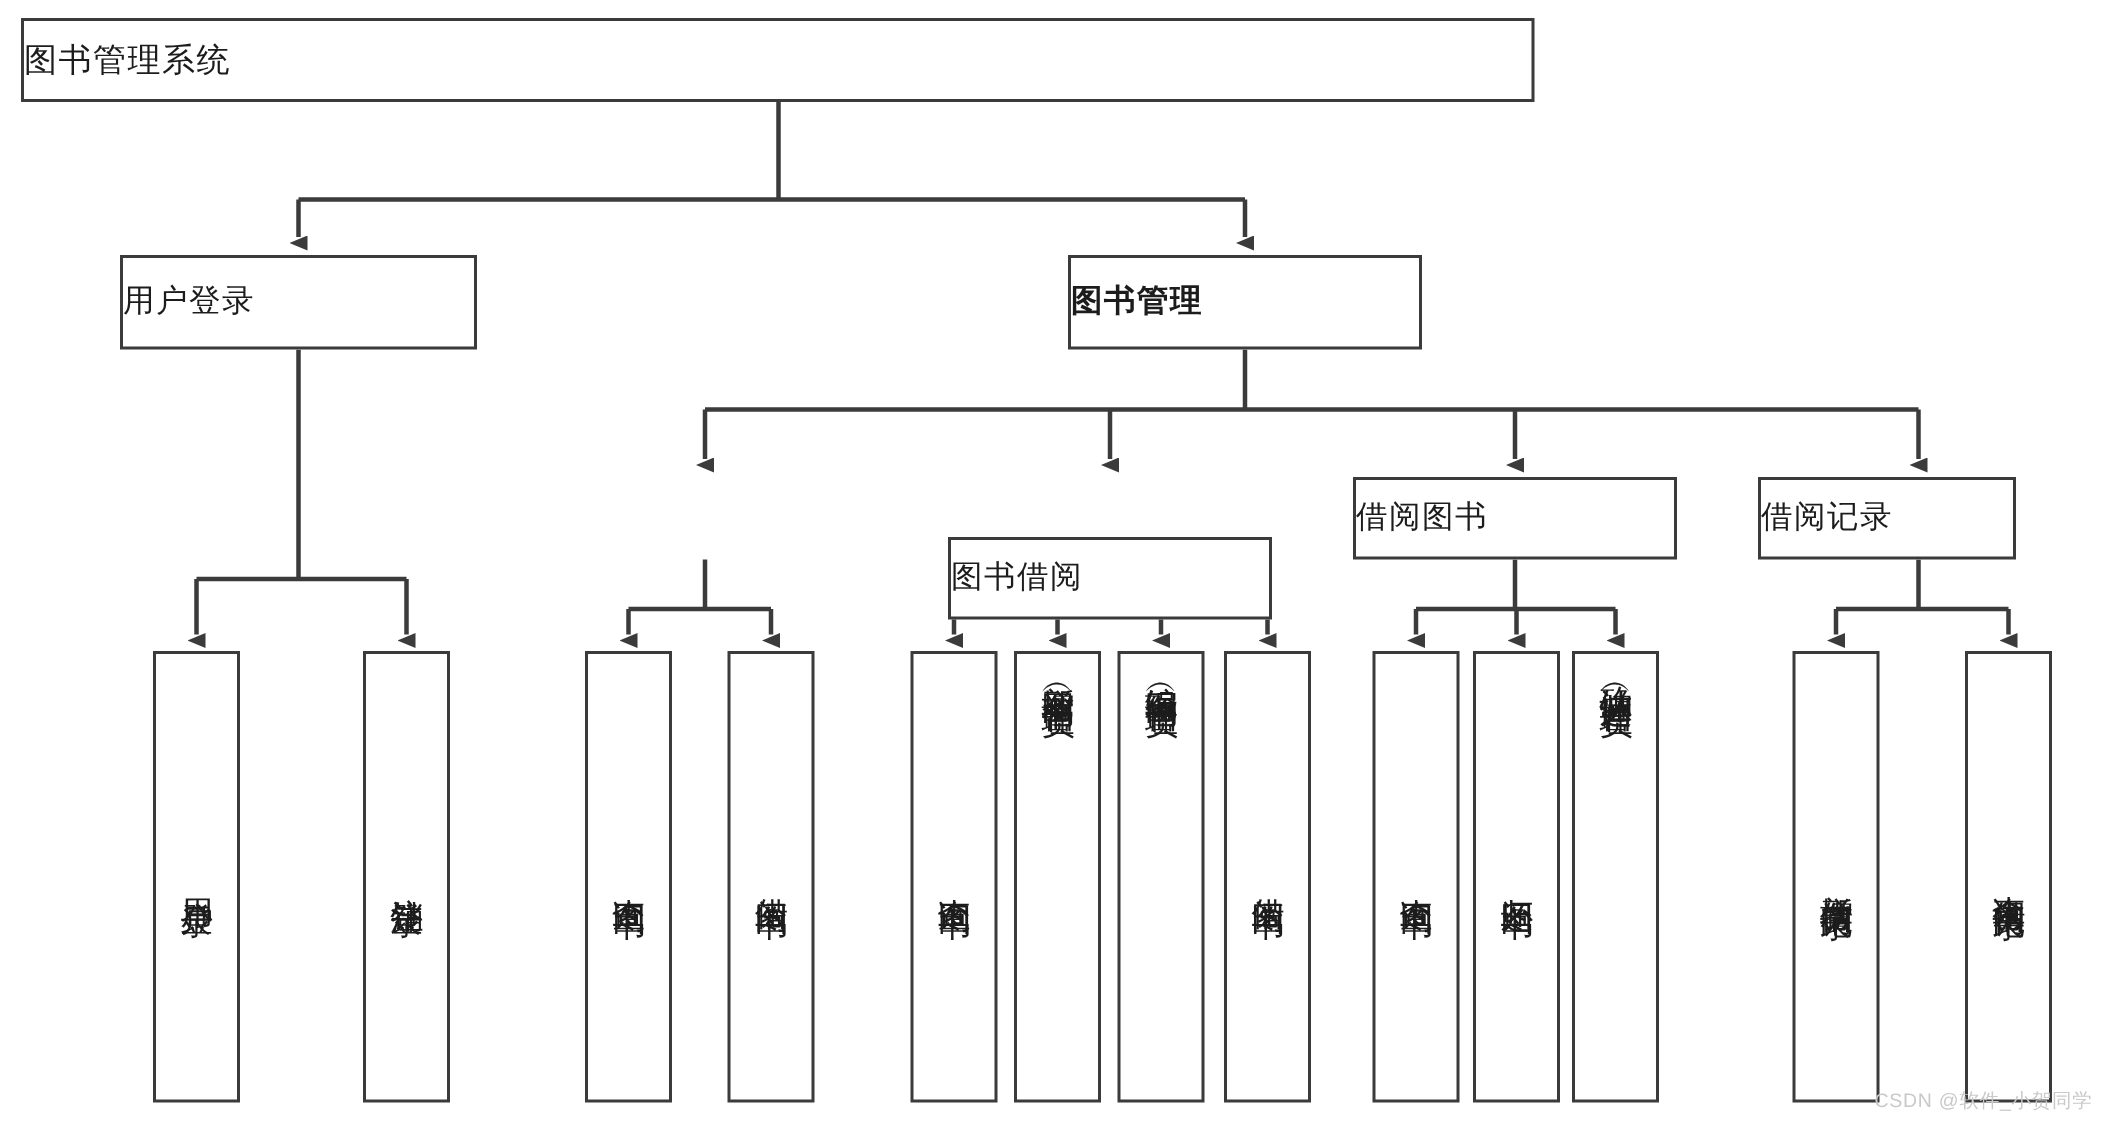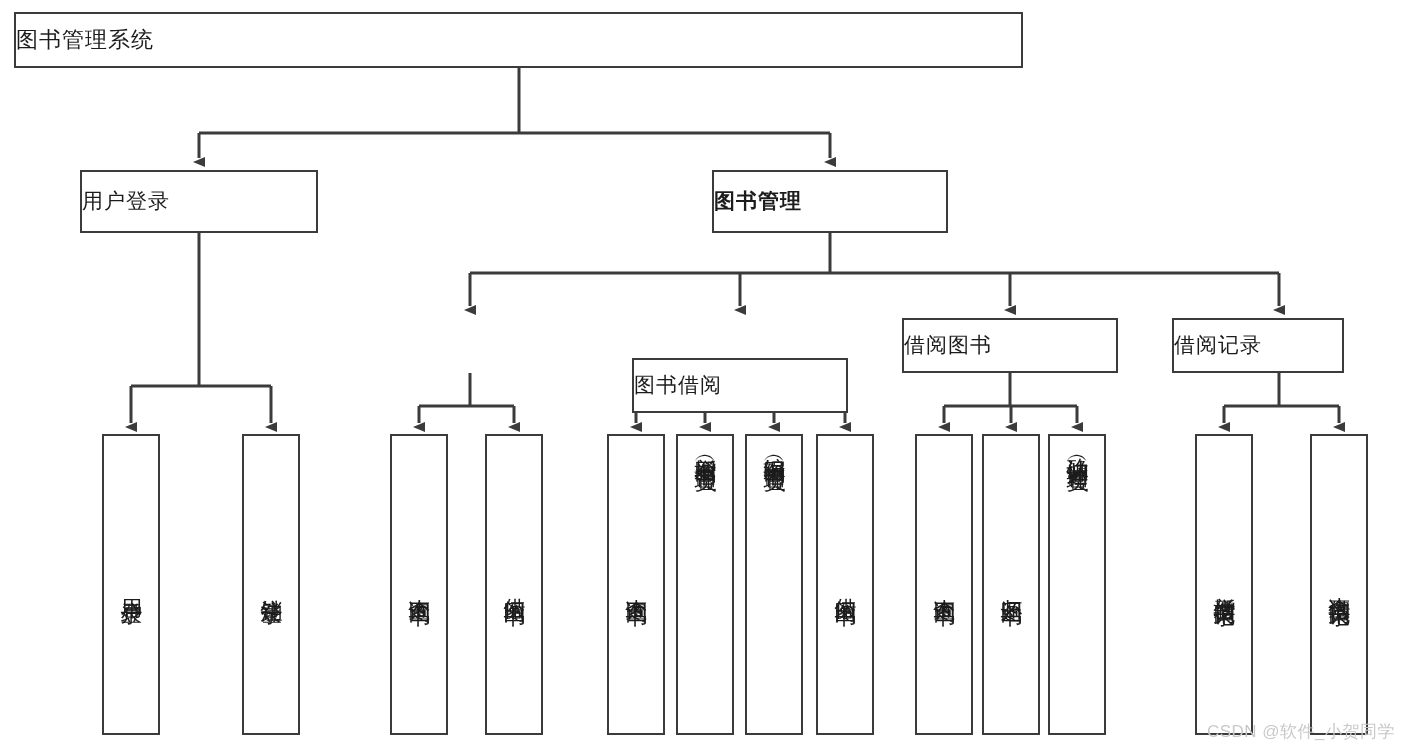--- a/index.html
+++ b/index.html
@@ -9,21 +9,21 @@
   .node{position:absolute;box-sizing:border-box;background:#ffffff;
         border:2px solid #3b3b3b;display:flex;align-items:center;justify-content:flex-start;
         color:#1c1c1c;}
   .node .lbl{display:block;text-align:center;line-height:1.18;}
   .h-node .lbl{font-size:21px;letter-spacing:1px;}
   .title-node .lbl{font-size:22px;letter-spacing:1px;}
   .leaf{align-items:flex-start;justify-content:center;padding-top:4px;}
   .leaf .lbl{writing-mode:vertical-rl;text-orientation:upright;
              font-size:22px;line-height:1.22;letter-spacing:2px;white-space:nowrap;}
   .leaf.center-v{align-items:center;padding-top:0;}
-  .watermark{position:absolute;right:10px;bottom:4px;font-size:17px;color:#c9c9c9;
+  .watermark{position:absolute;right:10px;bottom:4px;font-size:13px;color:#c9c9c9;
              letter-spacing:.5px;white-space:nowrap;}
 </style>
 </head>
 <body>
 
 <div id="stage">
 
   <svg class="edges" viewBox="0 0 1405 747" xmlns="http://www.w3.org/2000/svg">
     <defs>
       <marker id="arrow" markerWidth="10" markerHeight="12" refX="1" refY="6" orient="auto" markerUnits="userSpaceOnUse">

